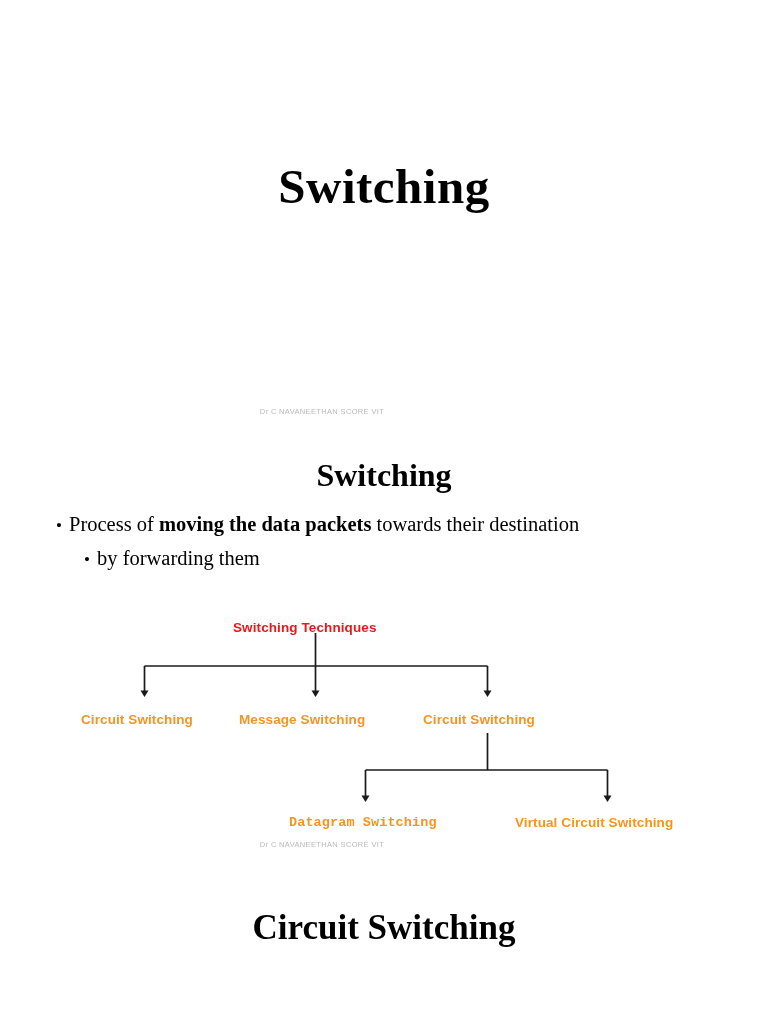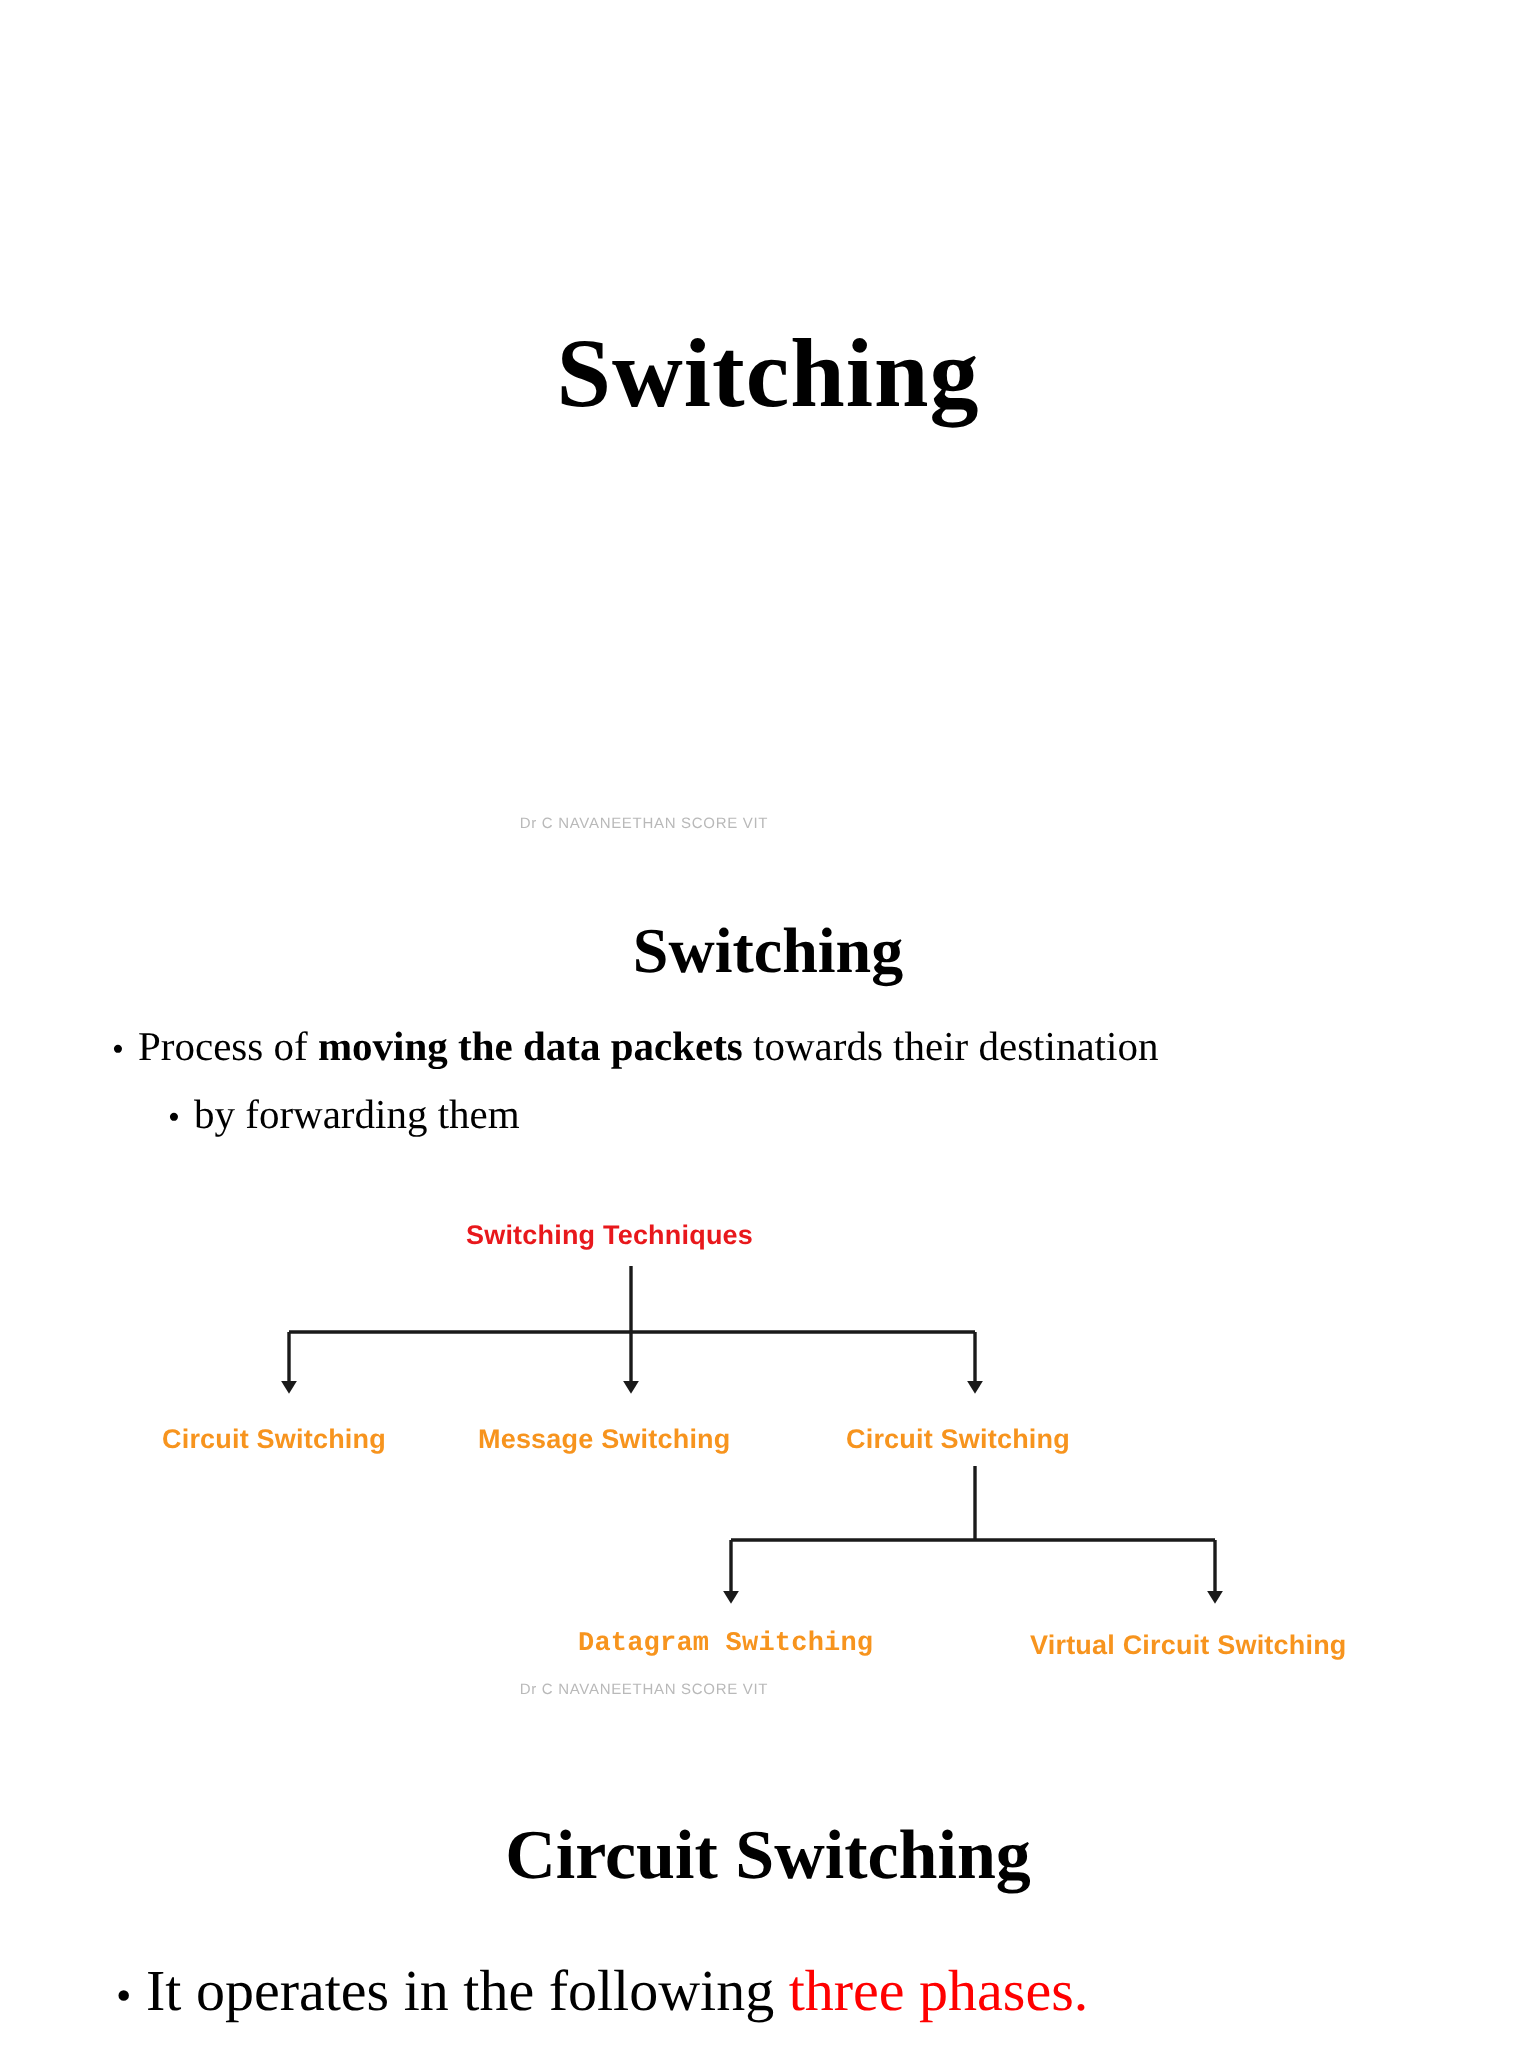--- a/index.html
+++ b/index.html
@@ -164,30 +164,27 @@
 
       <line x1="487.5" y1="293" x2="487.5" y2="330"></line>
 
       <line x1="365.5" y1="330" x2="607.5" y2="330"></line>
 
       <line x1="365.5" y1="330" x2="365.5" y2="358" marker-end="url(#arrowhead)"></line>
       <line x1="607.5" y1="330" x2="607.5" y2="358" marker-end="url(#arrowhead)"></line>
     </g>
   </svg>
 
-  <div class="diag-label diag-root" style="top:170px; left:233px;">Switching Techniques</div>
+  <div class="diag-label diag-root" style="top:180px; left:233px;">Switching Techniques</div>
 
   <div class="diag-label diag-child" style="top:272px; left:81px;">Circuit Switching</div>
   <div class="diag-label diag-child" style="top:272px; left:239px;">Message Switching</div>
   <div class="diag-label diag-child" style="top:272px; left:423px;">Circuit Switching</div>
 
   <div class="diag-label diag-child" style="top:375px; left:289px;font-family:Liberation Mono, monospace;">Datagram Switching</div>
   <div class="diag-label diag-child" style="top:375px; left:515px;">Virtual Circuit Switching</div>
 
   <div class="footer-credit" id="footer-2" style="top:400px;">Dr C NAVANEETHAN SCORE VIT</div>
 </div>
 
 <div class="page" id="slide-3">
   <div class="title-third">Circuit Switching</div>
-  <div class="bullet-big">
-    <span class="dot">•</span><span>It operates in the following </span><span class="accent-red">three phases.</span>
-  </div>
 </div>
 
 </body></html>

